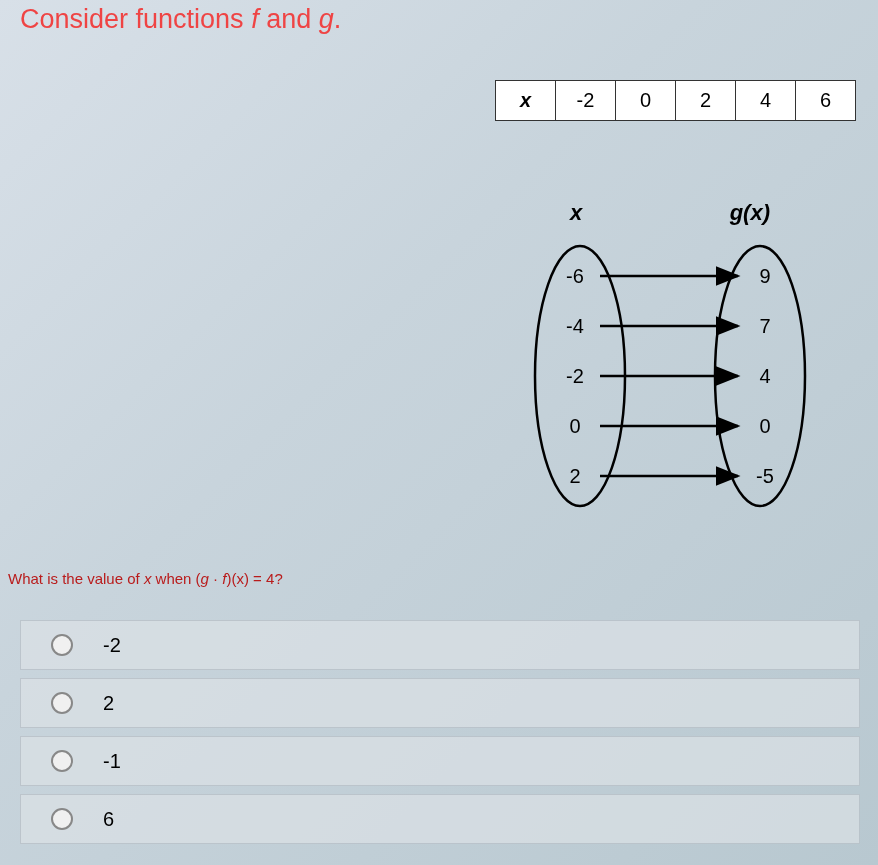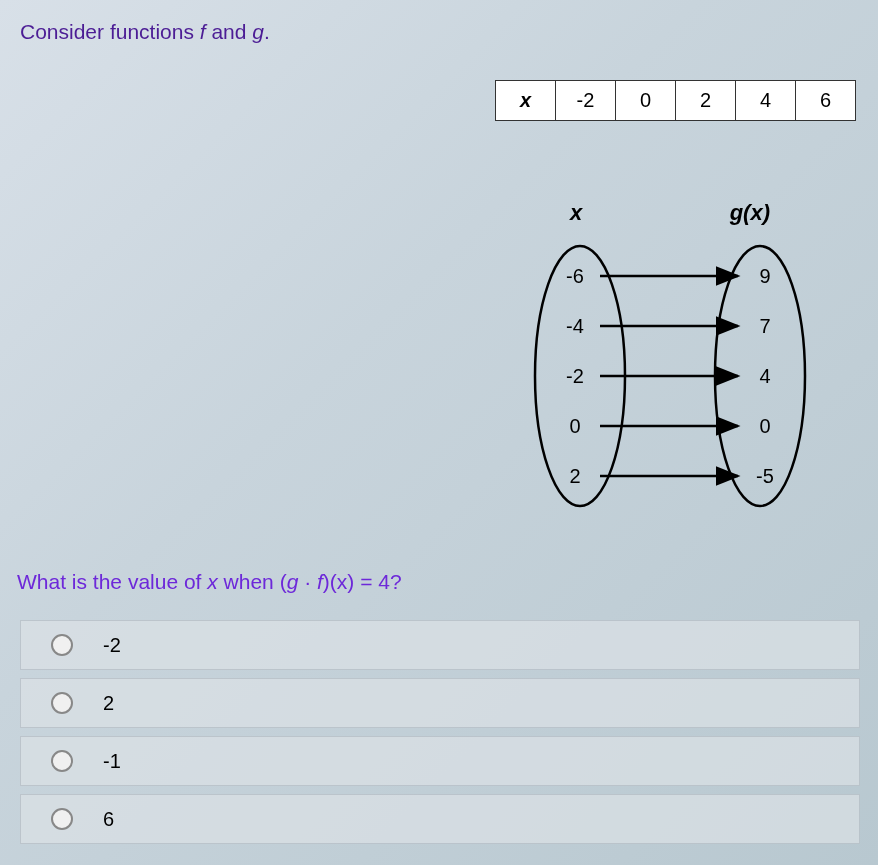--- a/index.html
+++ b/index.html
@@ -7,24 +7,24 @@
       font-family: "Segoe UI", Arial, sans-serif;
       background: linear-gradient(135deg, #d8e0e8 0%, #c8d4dc 40%, #b8c8d0 100%);
       width: 878px;
       height: 865px;
       position: relative;
       color: #000;
       overflow: hidden;
     }
     .prompt-text {
       position: absolute;
-      top: 20px;
+      top: 4px;
       left: 20px;
-      font-size: 21px;
-      color: #4c1d95;
+      font-size: 27px;
+      color: #ef4444;
     }
     .italic { font-style: italic; }
     
     .table-wrap {
       position: absolute;
       top: 80px;
       left: 495px;
     }
     table.fx {
       border-collapse: collapse;
@@ -53,23 +53,23 @@
       font-size: 22px;
       font-weight: bold;
       font-style: italic;
       margin-bottom: 10px;
     }
     .mapping-svg { display: block; }
     
     .question-text {
       position: absolute;
       top: 570px;
-      left: 17px;
-      font-size: 21px;
-      color: #6d28d9;
+      left: 8px;
+      font-size: 15px;
+      color: #b91c1c;
     }
     
     .options {
       position: absolute;
       top: 620px;
       left: 20px;
       width: 840px;
       display: flex;
       flex-direction: column;
       gap: 8px;

